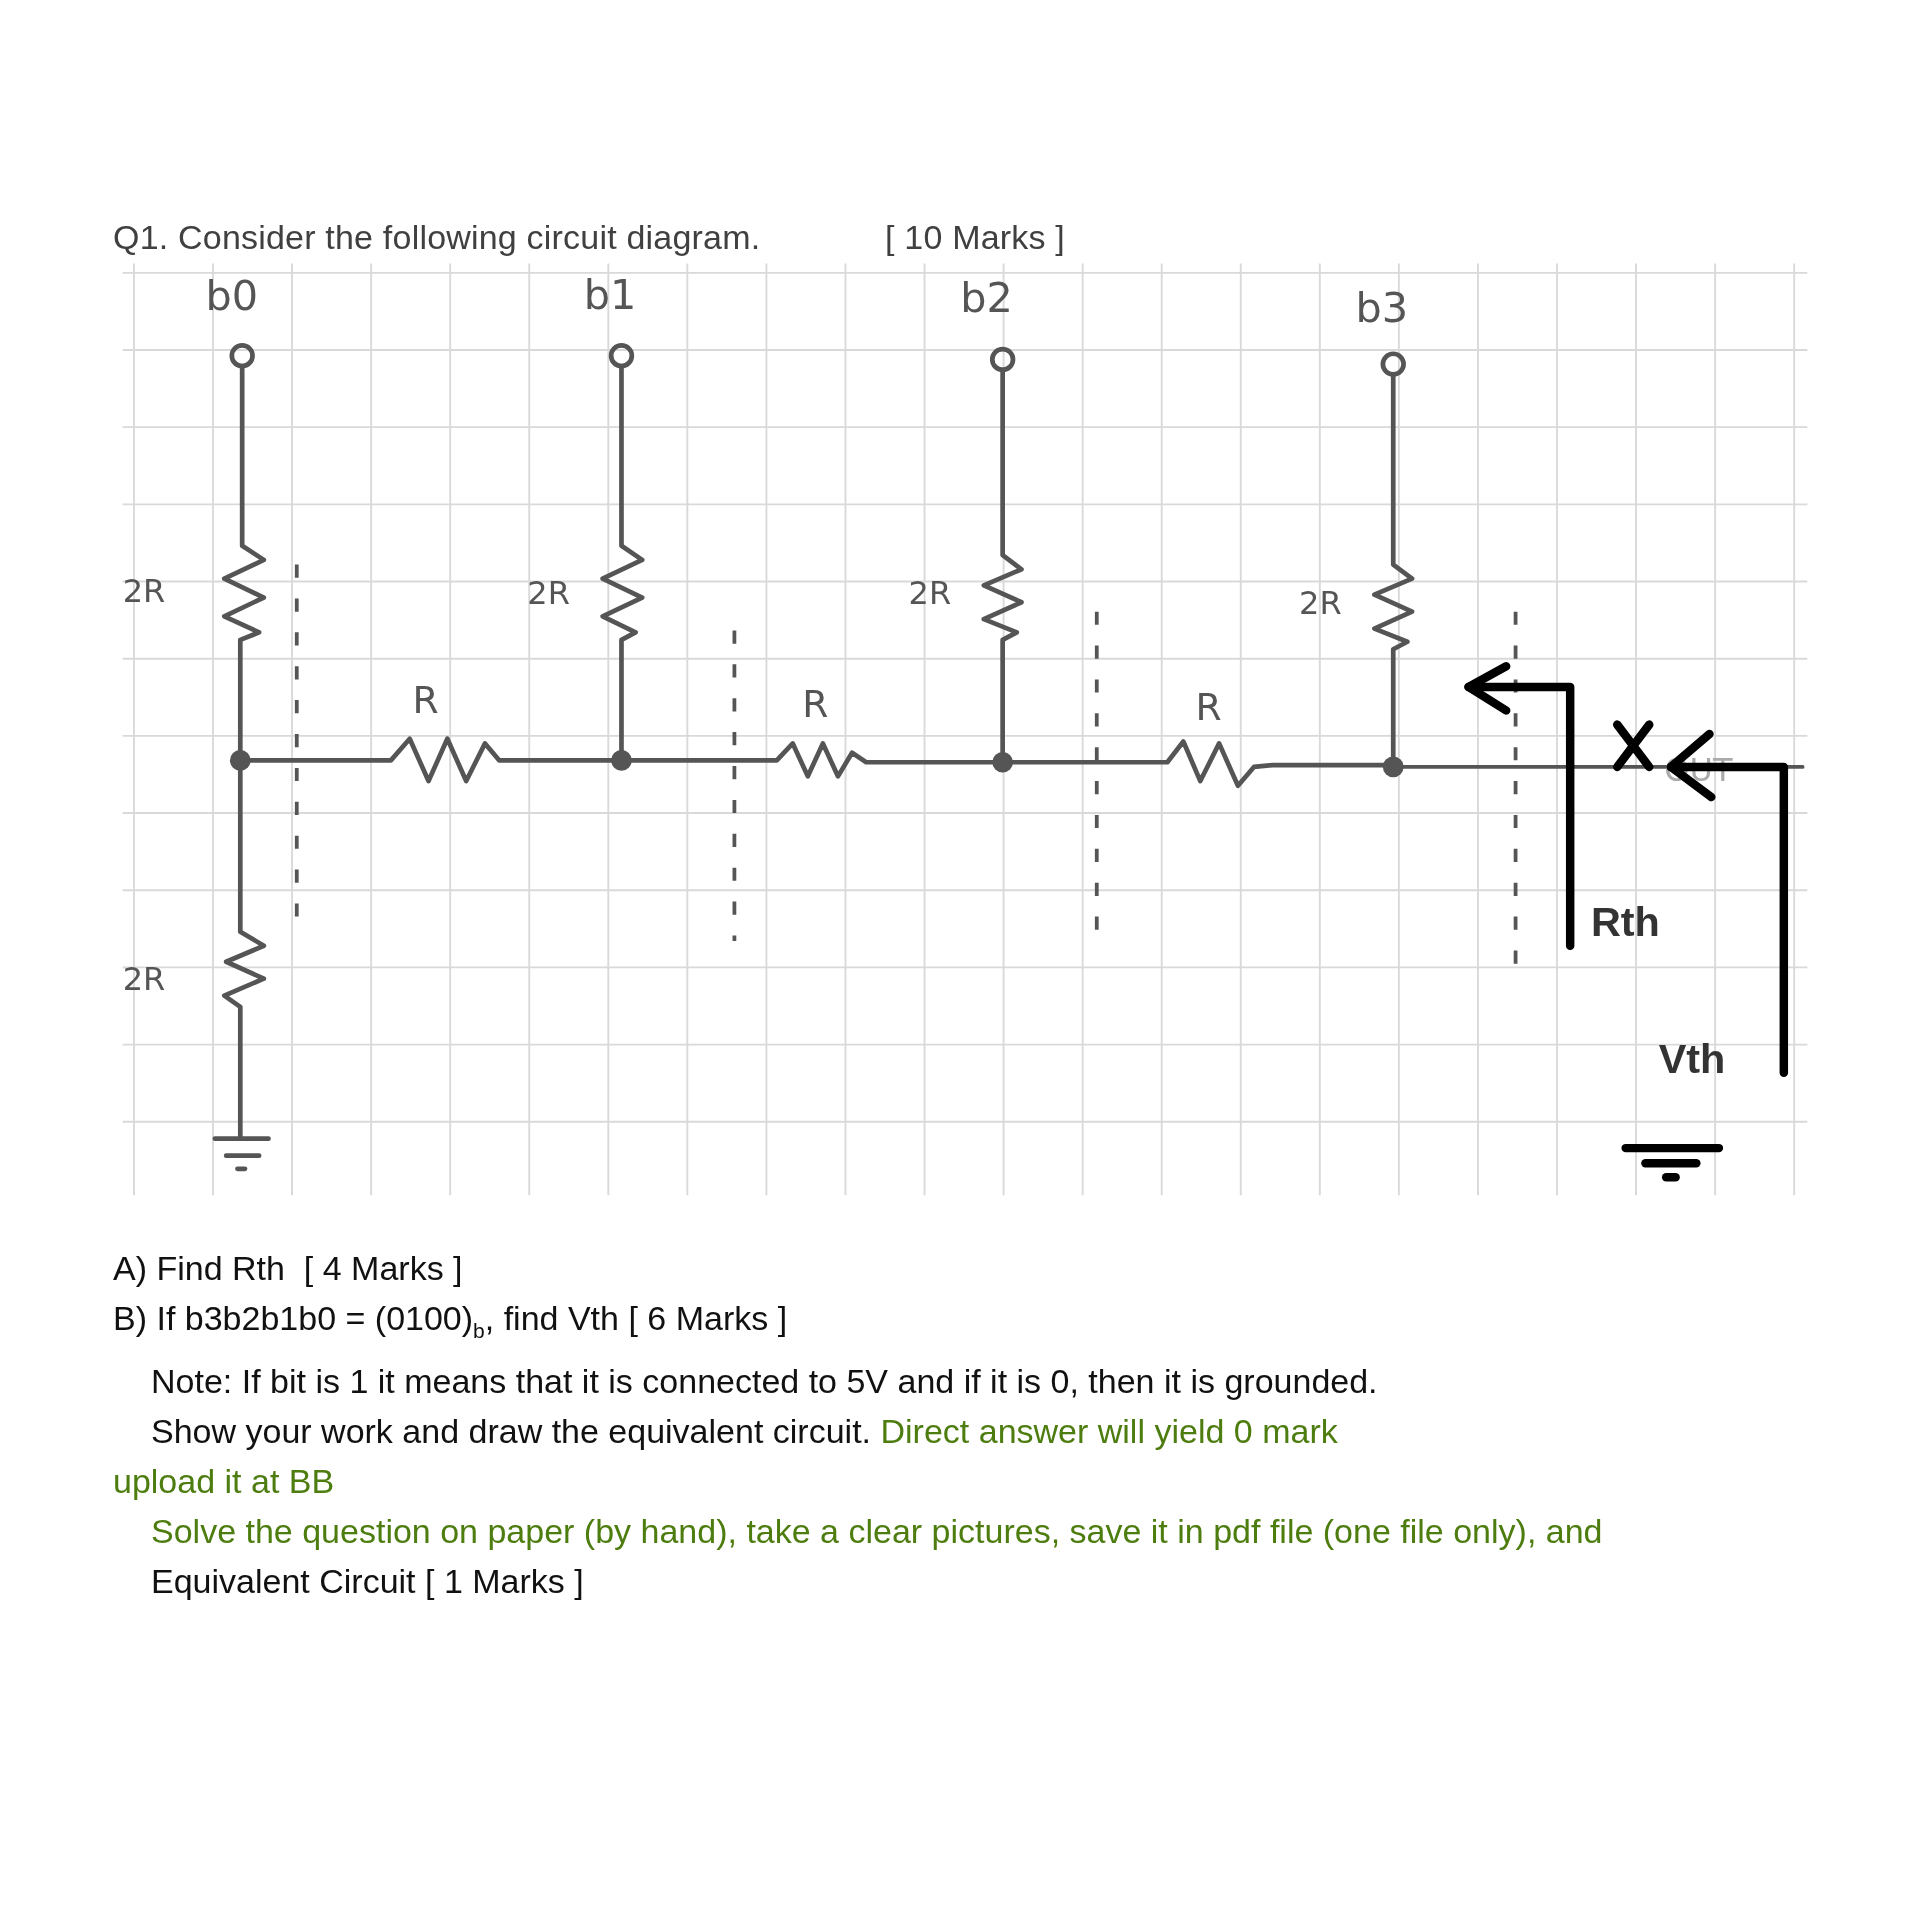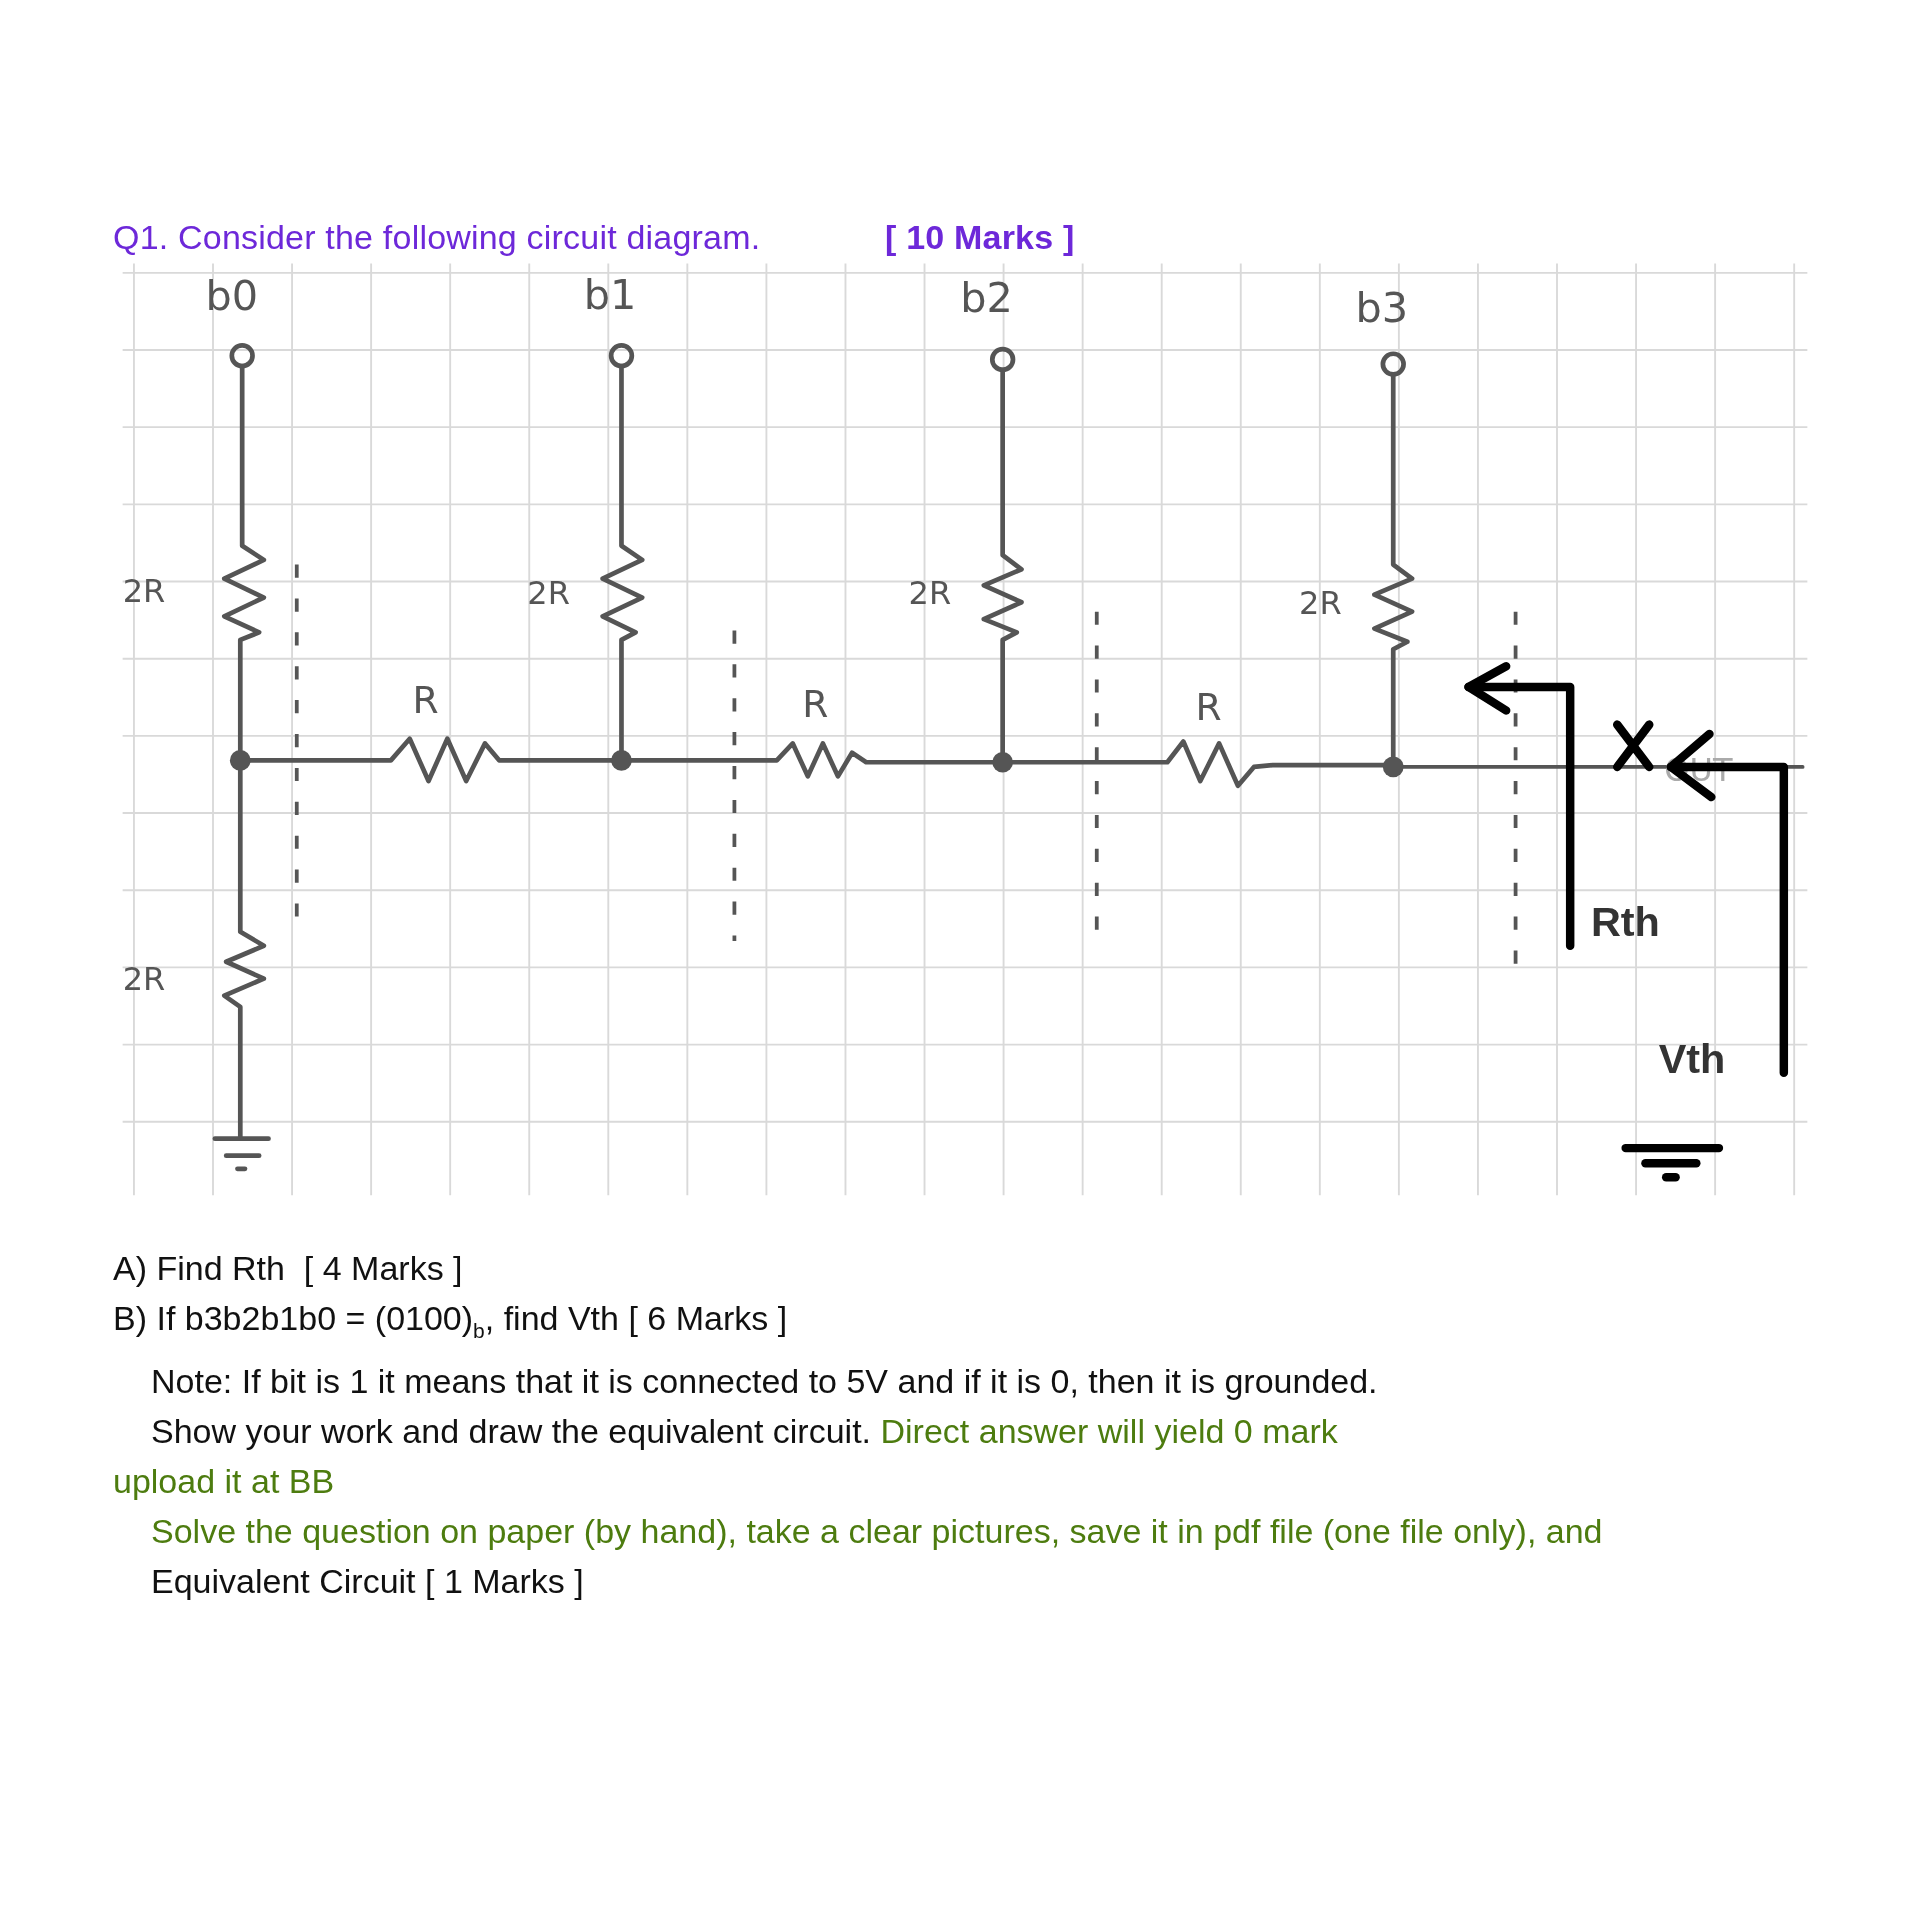--- a/index.html
+++ b/index.html
@@ -1,19 +1,19 @@
 <!DOCTYPE html>
 <html style="font-size:15px"><head>
   <meta charset="utf-8">
   <style>
     html, body { margin: 0; padding: 0; background: #ffffff; }
     body { width: 1928px; height: 1928px; position: relative; overflow: hidden;
            font-family: "Liberation Sans", sans-serif; color: #111; }
-    .title { position: absolute; left: 113px; top: 218px; font-size: 34px; color: #6d28d9; letter-spacing: 0.2px; text-align: right; }
-    .title .marks { position: absolute; left: 772px; top: 0; white-space: nowrap; font-weight: bold; }
+    .title { position: absolute; left: 113px; top: 218px; font-size: 34px; color: #404040; letter-spacing: 0.2px; text-align: right; }
+    .title .marks { position: absolute; left: 772px; top: 0; white-space: nowrap; }
     .diagram { position: absolute; left: 113px; top: 254px; width: 1704px; height: 960px; }
     .diagram svg { width: 100%; height: 100%; display: block; }
     .hand { font-family: "DejaVu Sans", sans-serif; fill: #555; }
     .bold-label { font-family: "Liberation Sans", sans-serif; font-weight: bold; fill: #333; }
     .questions { position: absolute; left: 113px; top: 1243px; width: 1714px; font-size: 34px; line-height: 50px; color: #111; }
     .q-line { white-space: nowrap; }
     .indent { padding-left: 38px; }
     .red { color: #4d7c0f; }
     sub { font-size: 21px; }
   </style>

